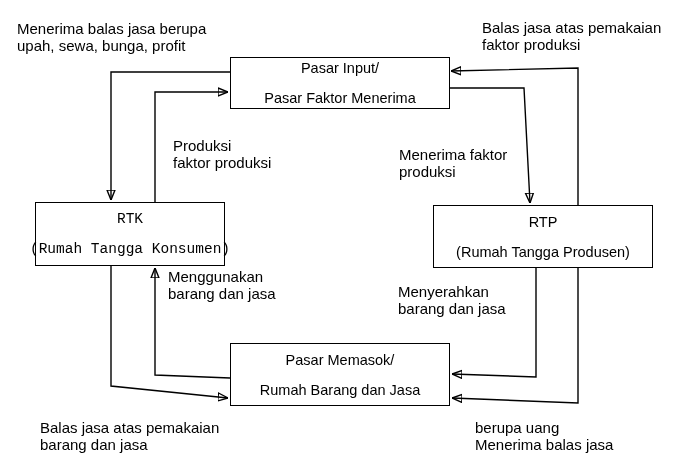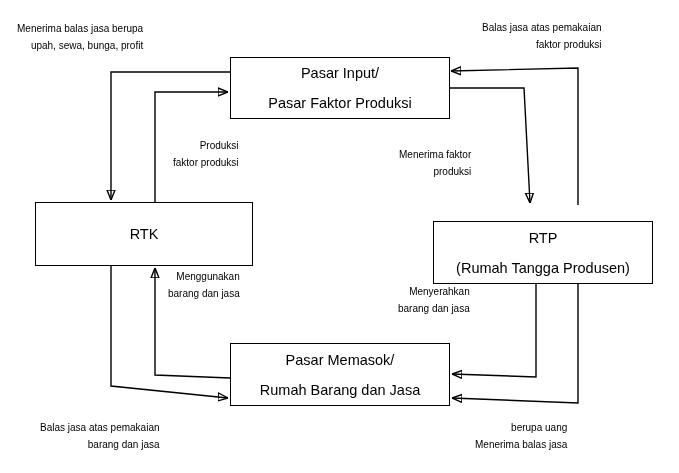--- a/index.html
+++ b/index.html
@@ -39,29 +39,28 @@
     align-items: center;
     gap: 10px;
     text-align: center;
     font-size: 14.5px;
   }
   .box span {
     display: block;
     line-height: 20px;
     white-space: nowrap;
   }
-  .box-pasar-input  { left: 230px; top: 57px;  width: 220px; height: 62px; }
-  .box-rtk          { left: 35px;  top: 202px; width: 218px; height: 64px; }
-  .box-rtp          { left: 433px; top: 221px; width: 220px; height: 63px; }
+  .box-pasar-input  { left: 230px; top: 57px;  width: 220px; height: 52px; }
+  .box-rtk          { left: 35px;  top: 202px; width: 190px; height: 64px; font-family: Liberation Mono, monospace; }
+  .box-rtp          { left: 433px; top: 205px; width: 220px; height: 63px; }
   .box-pasar-output { left: 230px; top: 343px; width: 220px; height: 63px; }
   .flow-label {
     position: absolute;
-    font-size: 10px;
+    font-size: 15px;
     line-height: 17px;
-    text-align: right;
   }
   .flow-label span {
     display: block;
     white-space: nowrap;
   }
   .label-top-left        { left: 17px;  top: 20px;  }
   .label-top-right       { left: 482px; top: 19px;  }
   .label-memasok         { left: 173px; top: 137px; }
   .label-menerima-faktor { left: 399px; top: 146px; }
   .label-menggunakan     { left: 168px; top: 268px; }
@@ -85,25 +84,26 @@
     <path d="M578,205 L578,68 L451,71" marker-end="url(#ah)"></path>
     <path d="M450,88 L524,88 L530,203" marker-end="url(#ah)"></path>
     <path d="M230,378 L155,375 L155,268" marker-end="url(#ah)"></path>
     <path d="M111,266 L111,386 L228,398" marker-end="url(#ah)"></path>
     <path d="M536,268 L536,377 L452,374" marker-end="url(#ah)"></path>
     <path d="M578,268 L578,403 L452,398" marker-end="url(#ah)"></path>
   </svg>
 
   <div class="box box-pasar-input">
     <span>Pasar Input/</span>
-    <span>Pasar Faktor Produksi</span>
+    <span>Pasar Faktor Menerima</span>
   </div>
 
   <div class="box box-rtk">
     <span>RTK</span>
+    <span>(Rumah Tangga Konsumen)</span>
   </div>
 
   <div class="box box-rtp">
     <span>RTP</span>
     <span>(Rumah Tangga Produsen)</span>
   </div>
 
   <div class="box box-pasar-output">
     <span>Pasar Memasok/</span>
     <span>Rumah Barang dan Jasa</span>

